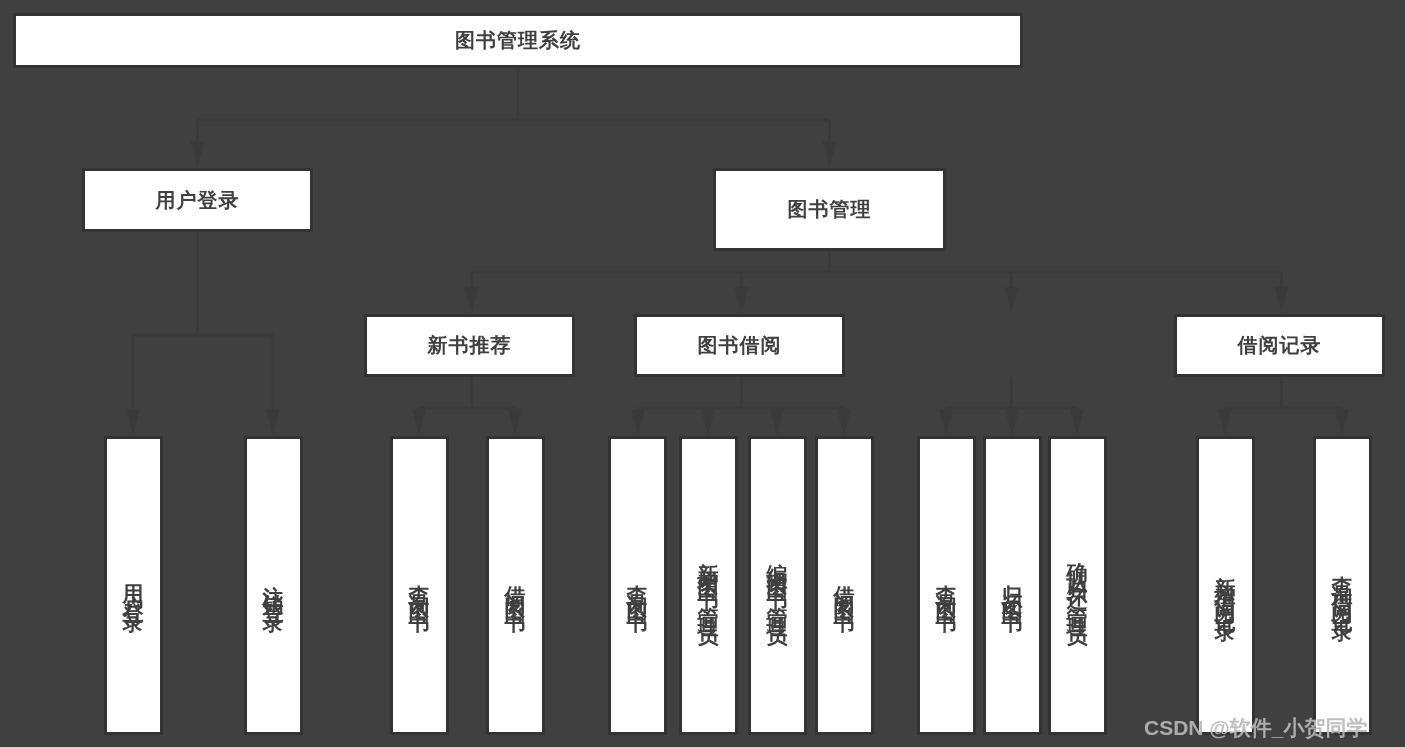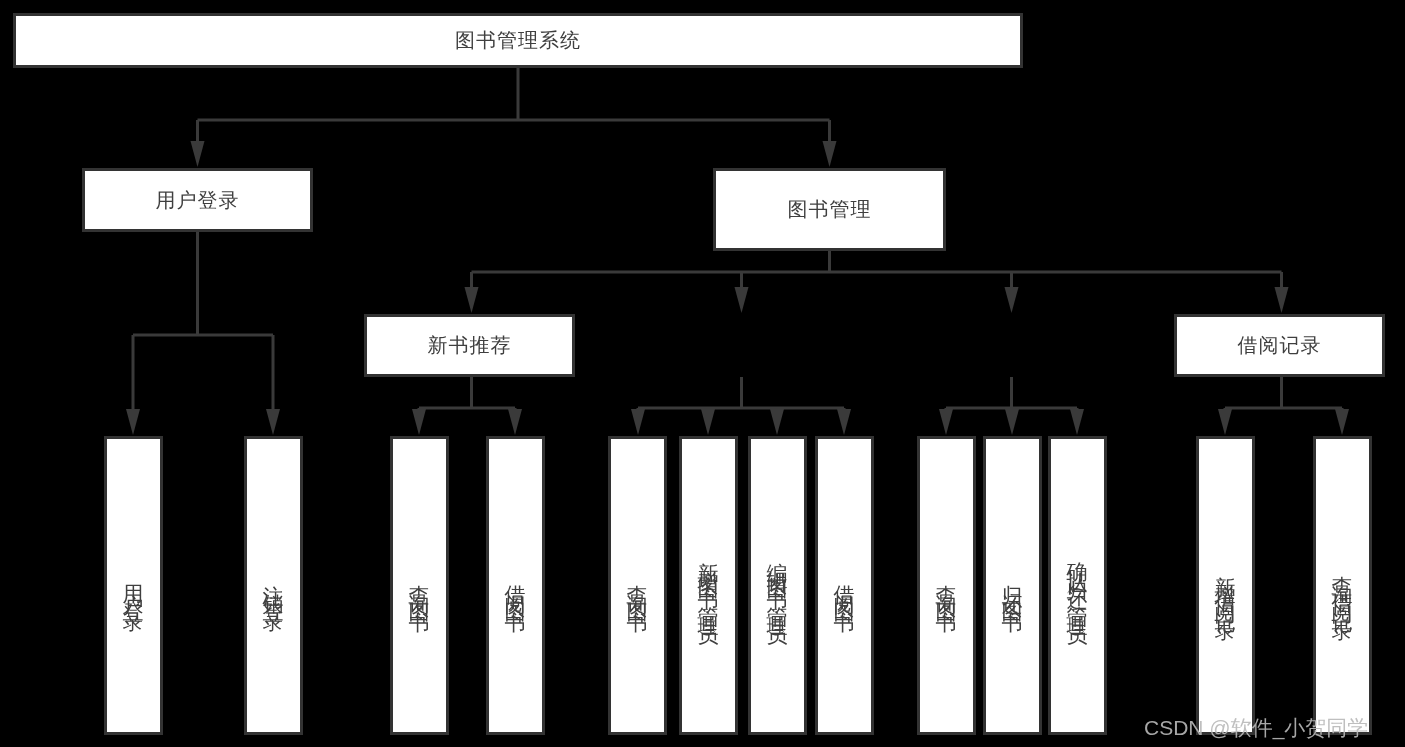--- a/index.html
+++ b/index.html
@@ -5,22 +5,23 @@
   html, body {
     margin: 0;
     padding: 0;
     background: #ffffff;
     font-family: "Liberation Sans", sans-serif;
   }
   #stage {
     position: relative;
     width: 1405px;
     height: 747px;
-    background: #000000;
+    background: #404040;
     overflow: hidden;
+    font-weight: bold;
   }
   #connectors {
     position: absolute;
     left: 0;
     top: 0;
     z-index: 0;
   }
   .hnode {
     position: absolute;
     box-sizing: border-box;
@@ -147,20 +148,23 @@
   <div class="hnode n2a">
     <span>用户登录</span>
   </div>
   <div class="hnode n2b">
     <span>图书管理</span>
   </div>
 
   <div class="hnode n3 n3a">
     <span>新书推荐</span>
   </div>
+  <div class="hnode n3 n3b">
+    <span>图书借阅</span>
+  </div>
   <div class="hnode n3 n3d">
     <span>借阅记录</span>
   </div>
 
   <div class="leaf lf1">
     <span class="vtext">用户登录</span>
   </div>
   <div class="leaf lf2">
     <span class="vtext">注销登录</span>
   </div>

